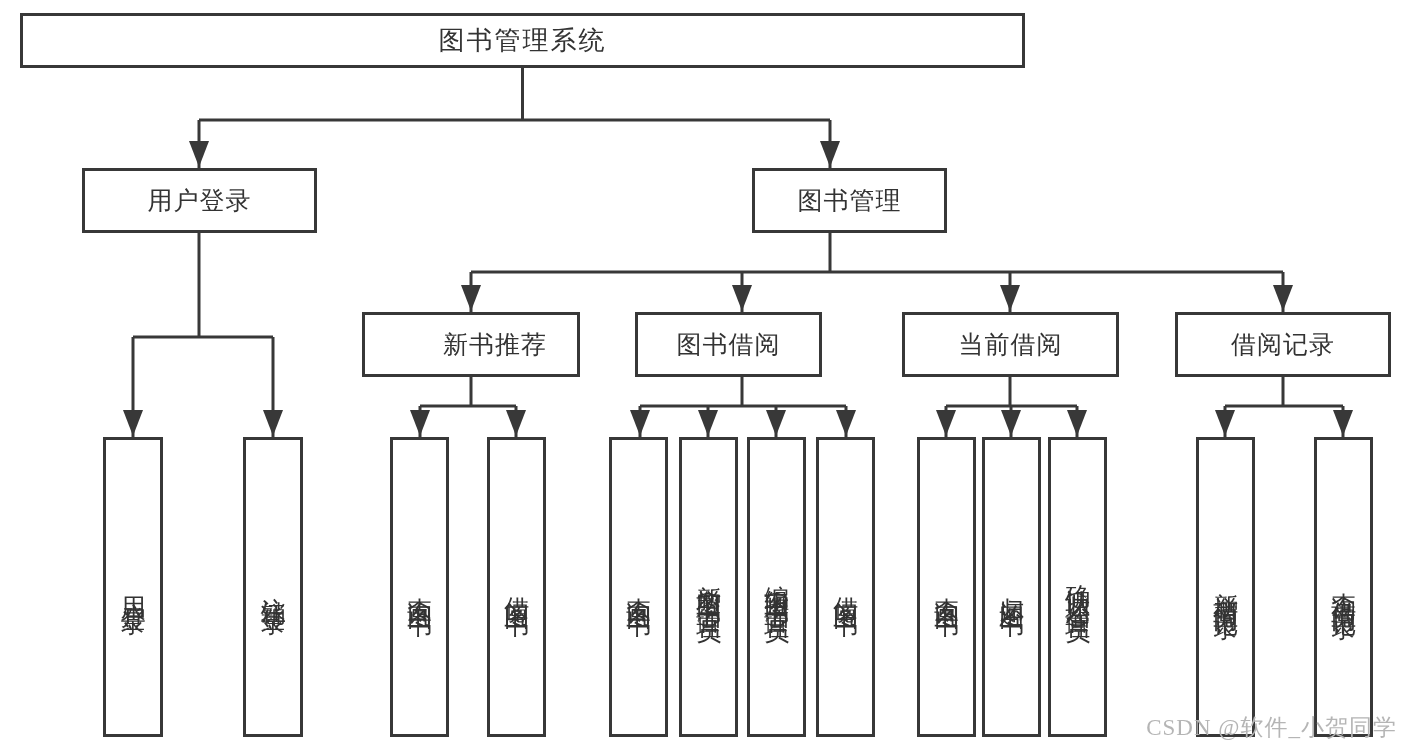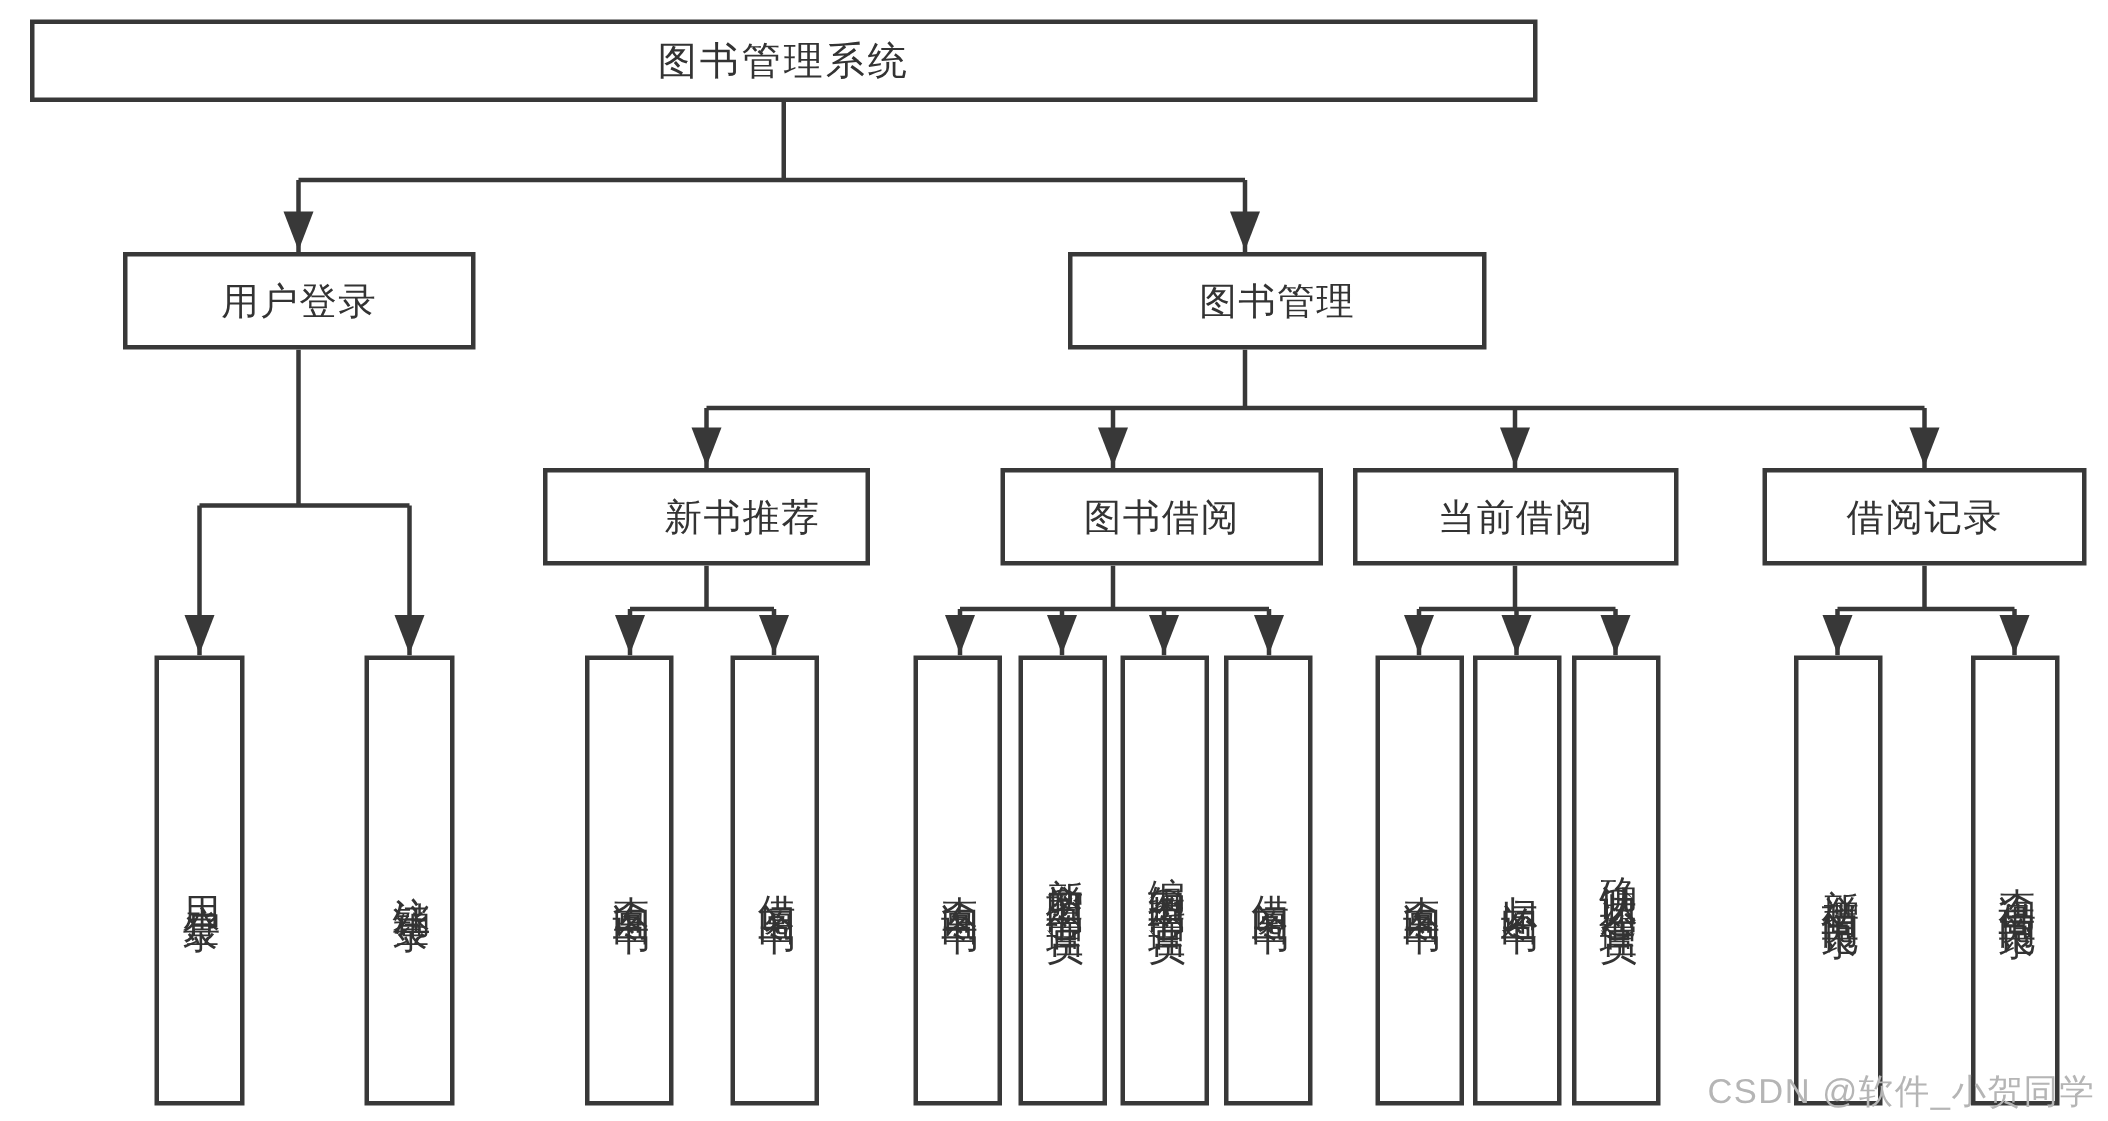--- a/index.html
+++ b/index.html
@@ -2,21 +2,21 @@
 <html><head>
 <meta charset="utf-8">
 <style>
   html, body { margin: 0; padding: 0; background: #ffffff; }
   .canvas {
     position: relative;
     width: 1405px;
     height: 747px;
     background: #ffffff;
     overflow: hidden;
-    font-family: Liberation Sans, sans-serif;
+    font-family: Liberation Serif, serif;
   }
   svg.connectors {
     position: absolute;
     left: 0; top: 0;
     width: 1405px; height: 747px;
     z-index: 1;
   }
   .box {
     position: absolute;
     box-sizing: border-box;
@@ -100,24 +100,24 @@
       <use href="#arr" x="1011" y="436"></use>
       <use href="#arr" x="1077" y="436"></use>
       <use href="#arr" x="1225" y="436"></use>
       <use href="#arr" x="1343" y="436"></use>
     </g>
   </svg>
 
   <div class="box h root-box" style="left:20px; top:13px; width:1005px; height:55px;">图书管理系统</div>
 
   <div class="box h" style="left:82px; top:168px; width:235px; height:65px;">用户登录</div>
-  <div class="box h" style="left:712px; top:168px; width:279px; height:65px;">图书管理</div>
+  <div class="box h" style="left:752px; top:168px; width:195px; height:65px;">图书管理</div>
 
   <div class="box h" style="left:362px; top:312px; width:218px; height:65px;padding-left:48px;">新书推荐</div>
-  <div class="box h" style="left:667px; top:312px; width:215px; height:65px;">图书借阅</div>
+  <div class="box h" style="left:635px; top:312px; width:187px; height:65px;">图书借阅</div>
   <div class="box h" style="left:902px; top:312px; width:217px; height:65px;">当前借阅</div>
   <div class="box h" style="left:1175px; top:312px; width:216px; height:65px;">借阅记录</div>
 
   <div class="box v" style="left:103px; top:437px; width:60px; height:300px;">用户登录</div>
   <div class="box v" style="left:243px; top:437px; width:60px; height:300px;">注销登录</div>
 
   <div class="box v" style="left:390px; top:437px; width:59px; height:300px;">查询图书</div>
   <div class="box v" style="left:487px; top:437px; width:59px; height:300px;">借阅图书</div>
 
   <div class="box v" style="left:609px; top:437px; width:59px; height:300px;">查询图书</div>

